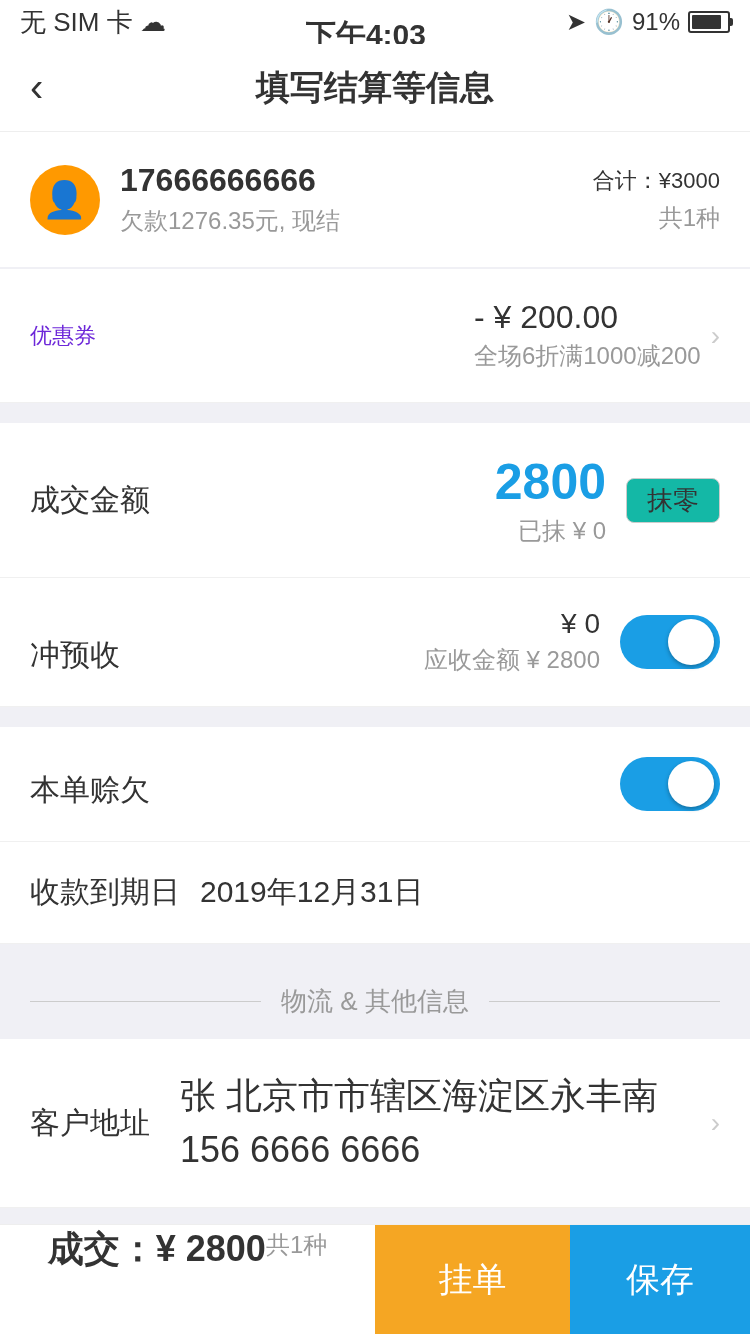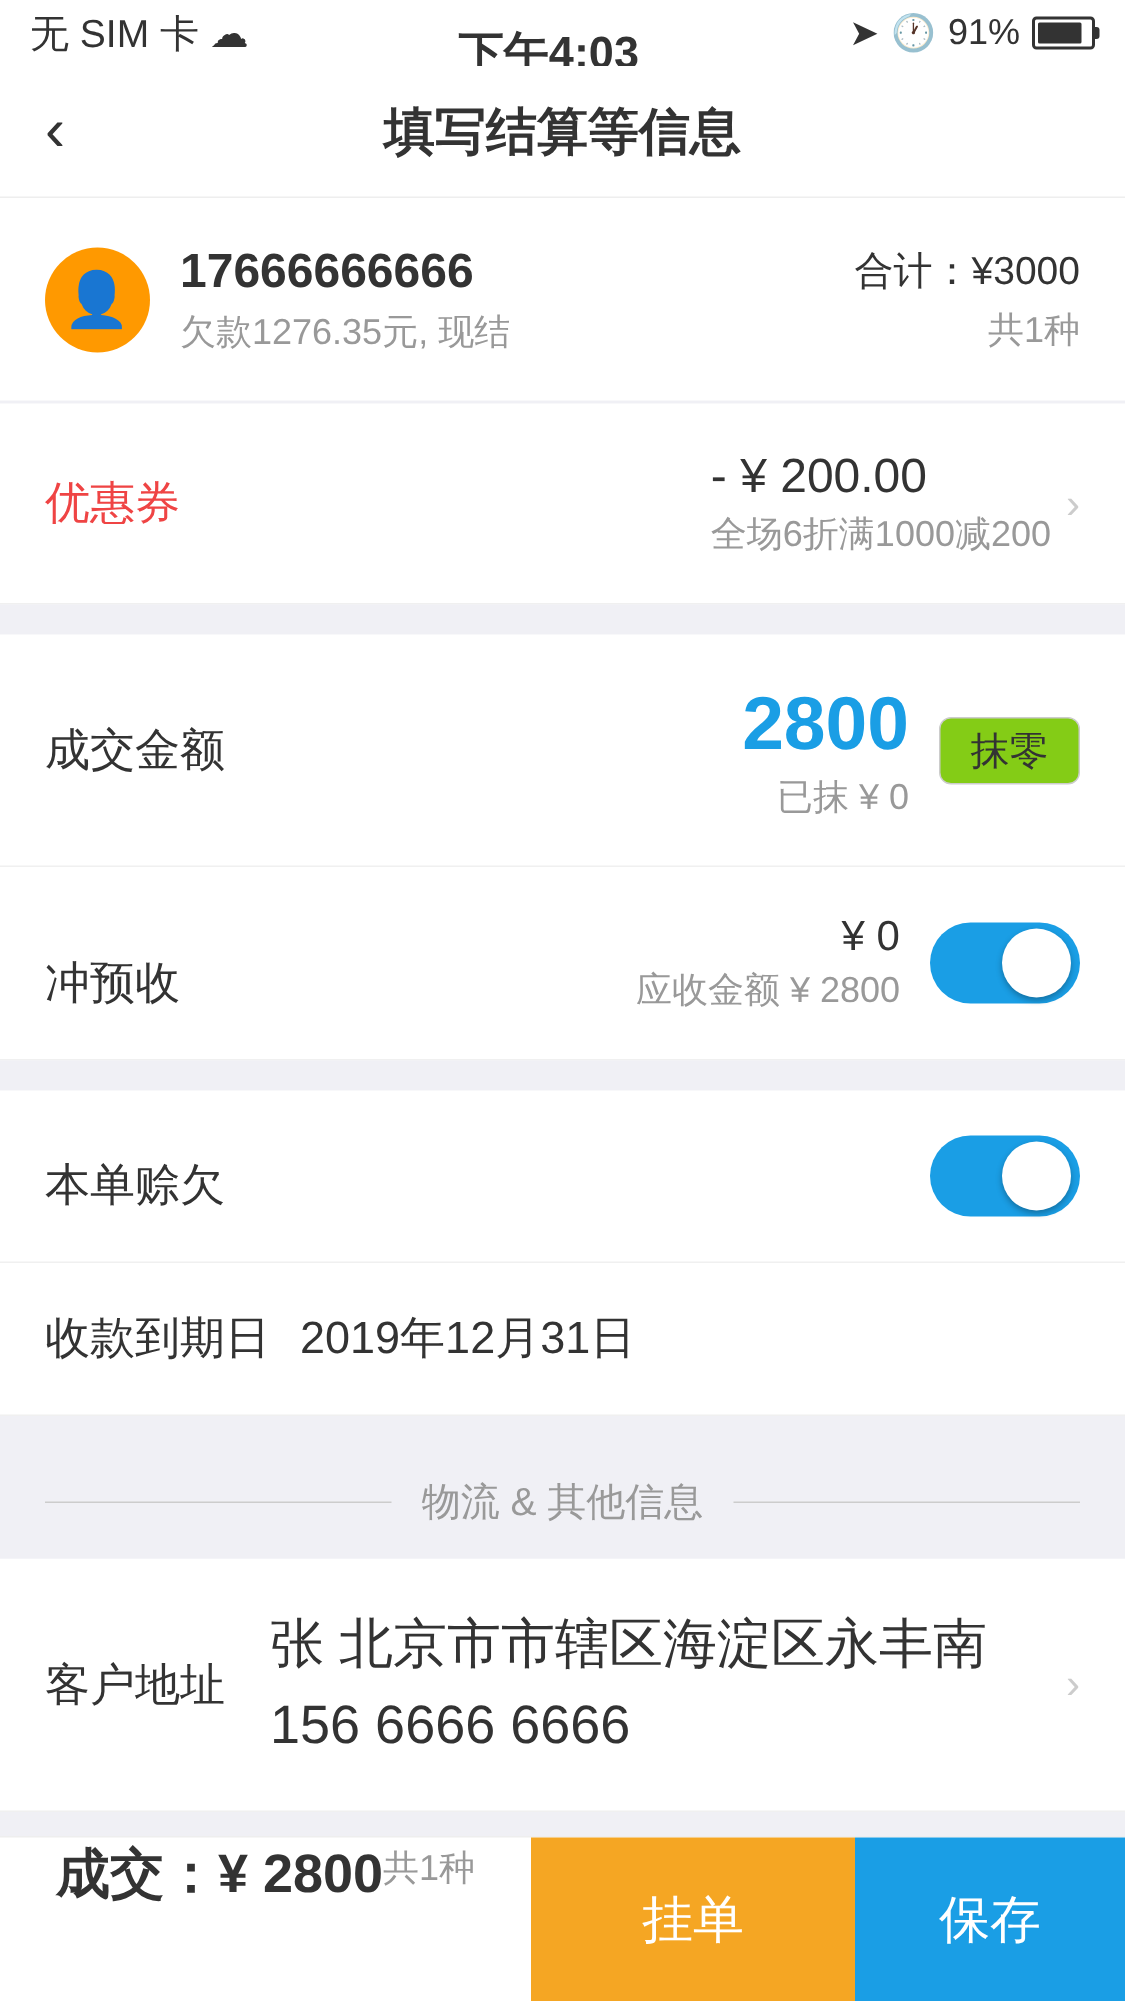--- a/index.html
+++ b/index.html
@@ -80,33 +80,33 @@
     .customer-left { display: flex; align-items: center; gap: 20px; }
     .avatar {
       width: 70px; height: 70px; border-radius: 50%;
       background: #f90; display: flex; align-items: center; justify-content: center;
       font-size: 36px; color: #fff; flex-shrink: 0;
     }
     .customer-info {}
     .customer-phone { font-size: 32px; font-weight: 600; color: #333; }
     .customer-debt { font-size: 24px; color: #999; margin-top: 6px; }
     .customer-right { text-align: right; }
-    .customer-total { font-size: 26px; color: #333; }
+    .customer-total { font-size: 22px; color: #333; }
     .customer-count { font-size: 24px; color: #999; margin-top: 6px; }
 
     
     .section-row {
       background: #fff;
       padding: 30px;
       display: flex;
       align-items: center;
       justify-content: space-between;
       border-bottom: 1px solid #f0f0f0;
     }
-    .section-label { font-size: 30px; color: #ef4444; }
+    .section-label { font-size: 22px; color: #6d28d9; }
     .section-right { display: flex; align-items: center; gap: 10px; }
     .coupon-amount { font-size: 32px; color: #333; font-weight: 500; }
     .coupon-desc { font-size: 24px; color: #999; text-align: right; margin-top: 4px; }
     .chevron { color: #ccc; font-size: 28px; }
 
     
     .divider { height: 20px; background: #f0f0f5; }
 
     
     .amount-section {
@@ -117,21 +117,21 @@
       justify-content: space-between;
       border-bottom: 1px solid #f0f0f0;
     }
     .amount-label { font-size: 30px; color: #333; }
     .amount-right { display: flex; align-items: center; gap: 20px; }
     .amount-value-wrap { text-align: right; }
     .amount-big { font-size: 50px; font-weight: 600; color: #1a9ee5; }
     .amount-sub { font-size: 24px; color: #999; text-align: right; margin-top: 4px; }
     .round-btn {
       border: 1px solid #ccc; border-radius: 8px;
-      padding: 4px 20px; font-size: 26px; color: #333; background: #84cc16;
+      padding: 4px 20px; font-size: 26px; color: #333; background: #14b8a6;
       cursor: pointer;
     }
 
     
     .toggle-row {
       background: #fff;
       padding: 30px;
       display: flex;
       align-items: flex-end;
       justify-content: space-between;
@@ -210,21 +210,21 @@
     .bottom-summary {
       flex: 1;
       display: flex;
       justify-content: center;
       padding: 0 30px;
     }
     .bottom-deal { font-size: 26px; color: #333; }
     .bottom-deal span { font-size: 36px; font-weight: 600; color: #333; }
     .bottom-count { font-size: 24px; color: #999; margin-top: 4px; }
     .bottom-btn-hang {
-      width: 216px;
+      width: 195px;
       background: #f5a623;
       display: flex; align-items: center; justify-content: center;
       font-size: 34px; color: #fff; cursor: pointer;
     }
     .bottom-btn-save {
       width: 180px;
       background: #1a9ee5;
       display: flex; align-items: center; justify-content: center;
       font-size: 34px; color: #fff; cursor: pointer;
     }

